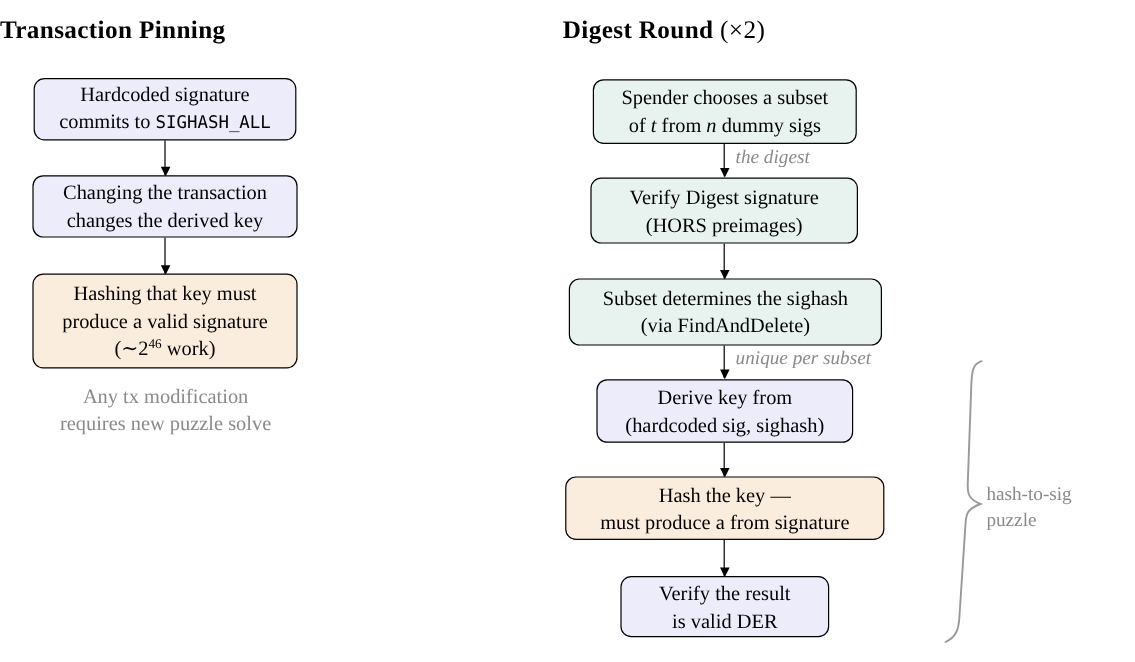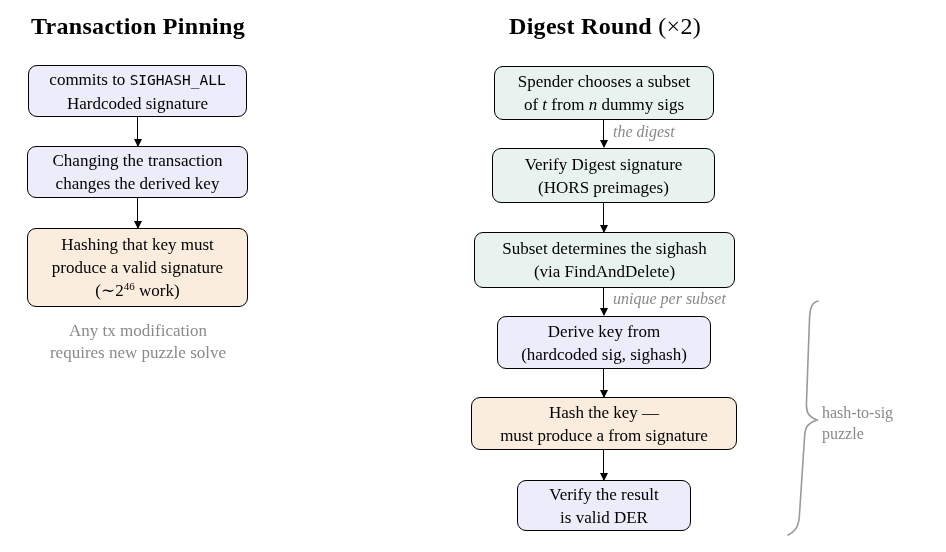--- a/index.html
+++ b/index.html
@@ -11,23 +11,23 @@
     position: relative;
     width: 946px;
     height: 552px;
     background: #ffffff;
     font-family: "Liberation Serif", "DejaVu Serif", serif;
     color: #000;
     overflow: hidden;
   }
   .col-title {
     position: absolute;
-    text-align: center;
+    text-align: left;
     font-weight: bold;
-    font-size: 24px;
+    font-size: 21px;
     letter-spacing: 0.3px;
     white-space: nowrap;
   }
   .col-title .math {
     font-weight: normal;
   }
   .box {
     position: absolute;
     box-sizing: border-box;
     border: 1.7px solid #000;
@@ -104,24 +104,24 @@
 <body>
 
 <div class="canvas">
 
   <div class="col-title" style="left:0; top:13px; width:276px;">
     <span>Transaction Pinning</span>
   </div>
 
   <div class="box lavender" style="left:28px; top:65px; width:219px; height:52px;">
     <div>
+      <span>Hardcoded signature</span>
+    </div>
+    <div>
       <span>commits to </span><span class="mono">SIGHASH_ALL</span>
-    </div>
-    <div>
-      <span>Hardcoded signature</span>
     </div>
   </div>
 
   <div class="arrow" style="left:137px; top:117px; height:29px;"></div>
 
   <div class="box lavender" style="left:27px; top:146px; width:221px; height:52px;">
     <div>Changing the transaction</div>
     <div>changes the derived key</div>
   </div>
 

